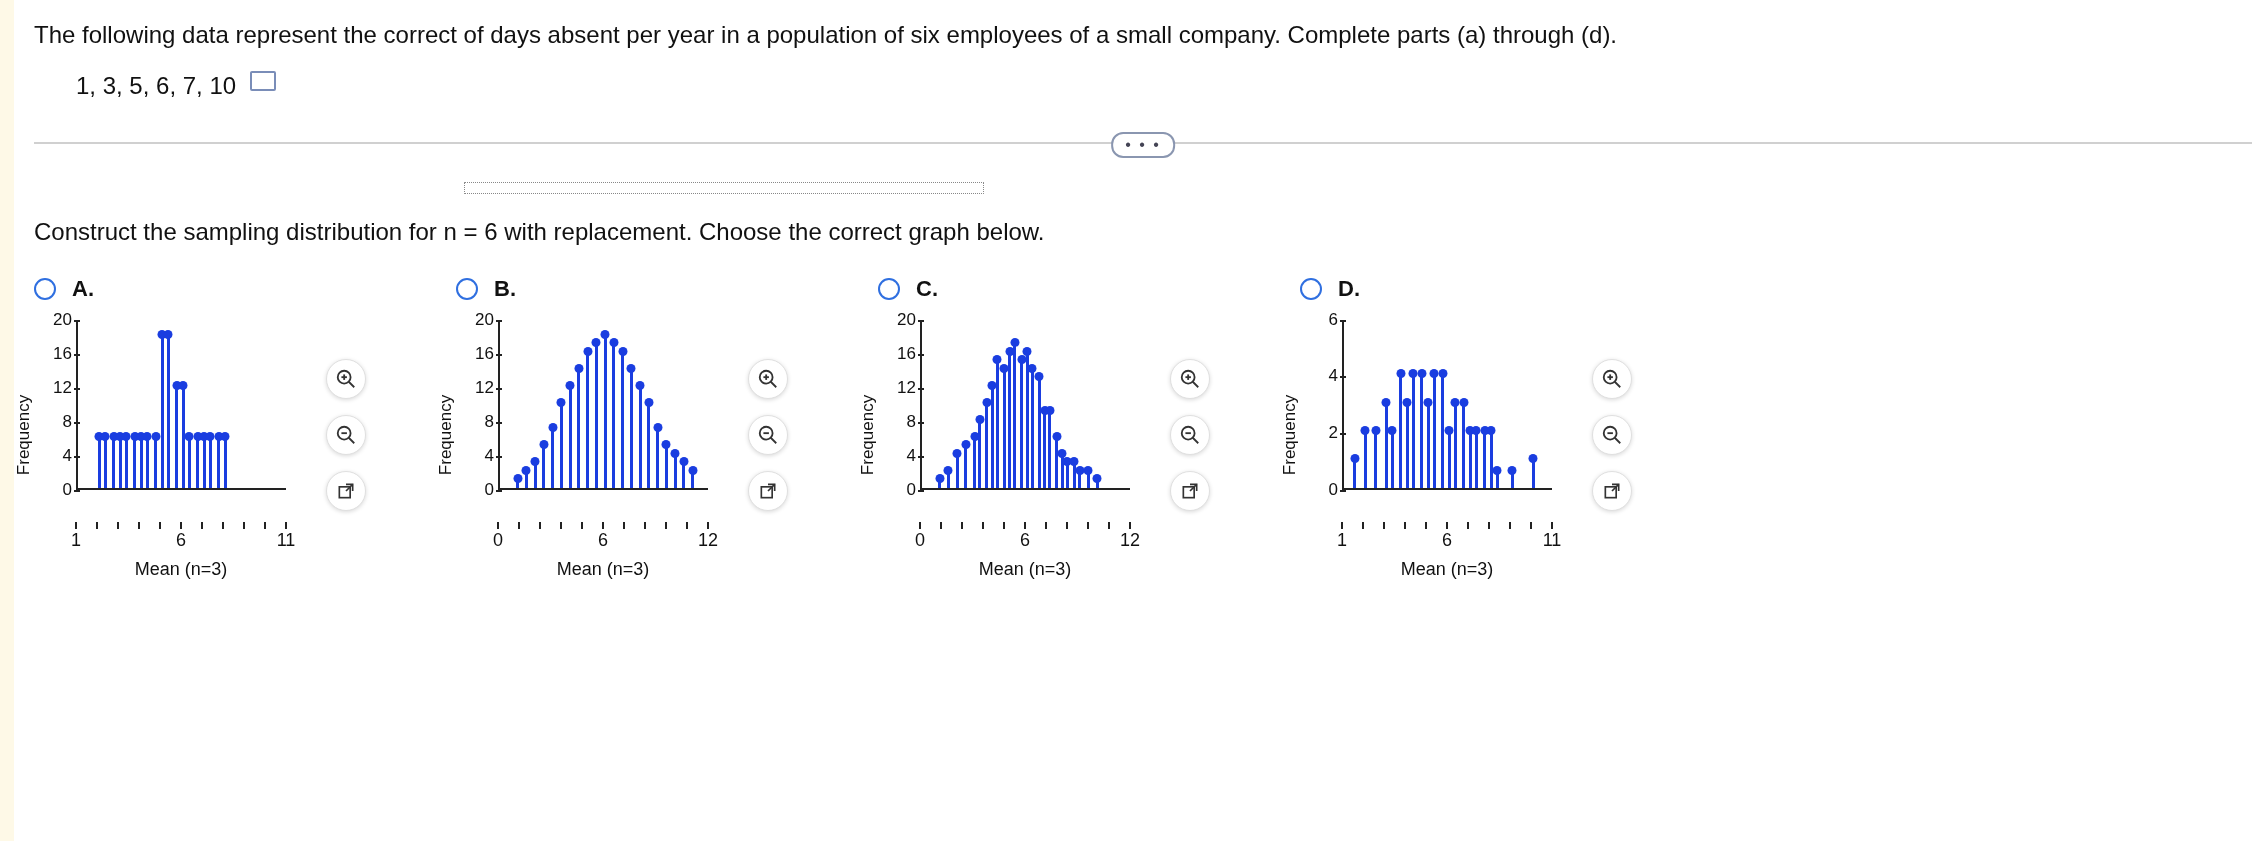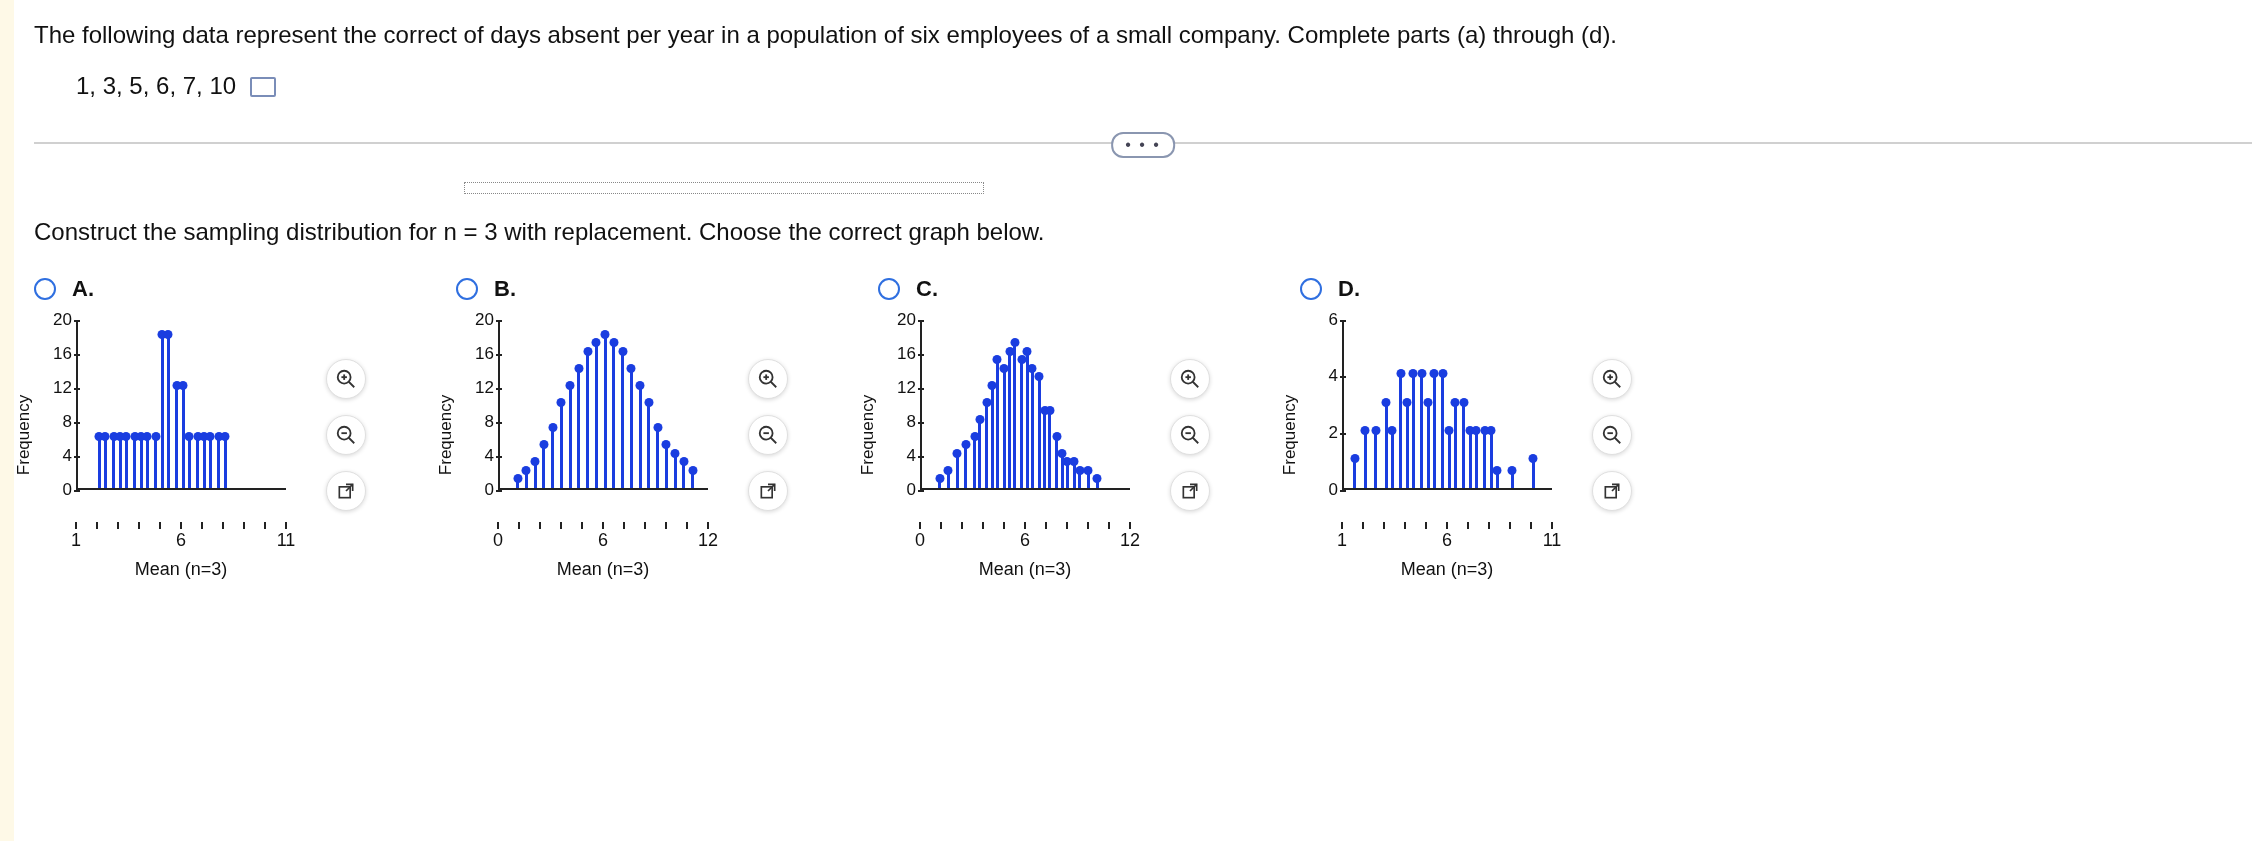--- a/index.html
+++ b/index.html
@@ -12,21 +12,21 @@
     height: 841px;
     position: relative;
     padding: 18px 0 0 34px;
   }
   .left-accent {
     position: absolute;
     left: 0; top: 0; bottom: 0; width: 14px;
     background: #fef9e7;
   }
   .question-text { font-size: 24px; line-height: 1.4; }
-  .data-row { margin: 20px 0 26px 42px; font-size: 24px; display: flex; align-items: center; gap: 14px; }
+  .data-row { margin: 20px 0 26px 42px; font-size: 24px; display: flex; align-items: flex-start; gap: 14px; }
   .data-icon {
     width: 22px; height: 16px; border: 2px solid #7a8db8;
     border-radius: 2px; position: relative; display: inline-block;
   }
   .data-icon::after {
     content: ""; position: absolute; right: -6px; bottom: -5px;
     width: 22px; height: 16px; border: 2px solid #7a8db8;
     border-radius: 2px; background: #fff;
   }
   .hr-wrap { position: relative; height: 36px; margin-right: 12px; }
@@ -107,21 +107,21 @@
   <span class="data-icon"></span>
 </div>
 
 <div class="hr-wrap">
   <div class="hr-line"></div>
   <div class="hr-pill">• • •</div>
 </div>
 
 <div class="dotted-box"></div>
 
-<div class="prompt">Construct the sampling distribution for n = 3 with replacement. Choose the correct graph below.</div>
+<div class="prompt">Construct the sampling distribution for n = 6 with replacement. Choose the correct graph below.</div>
 
 <div class="options" id="options">
   <div class="option">
     <div class="option-head">
       <span class="radio"></span>
       <span class="option-label">A.</span>
     </div>
     <div class="chart-row">
 
   <div class="chart">

